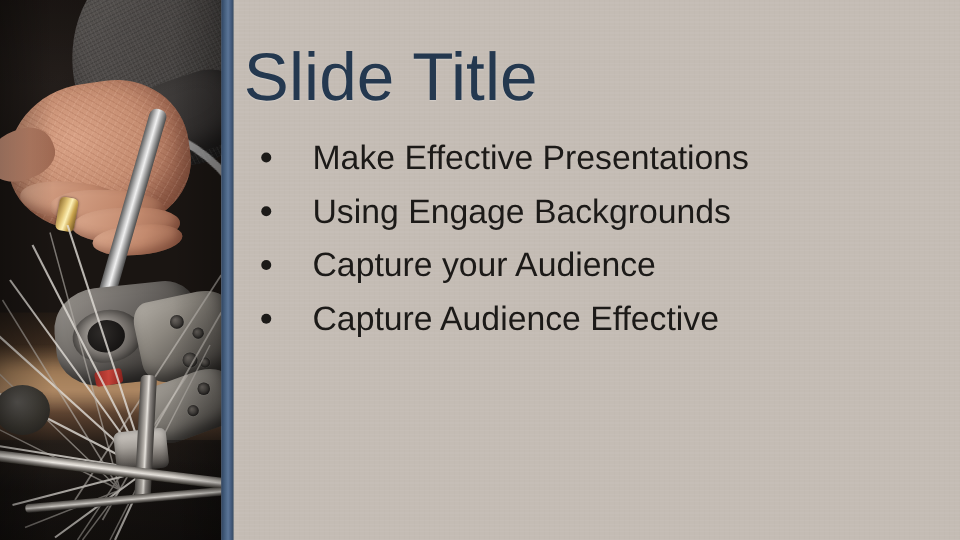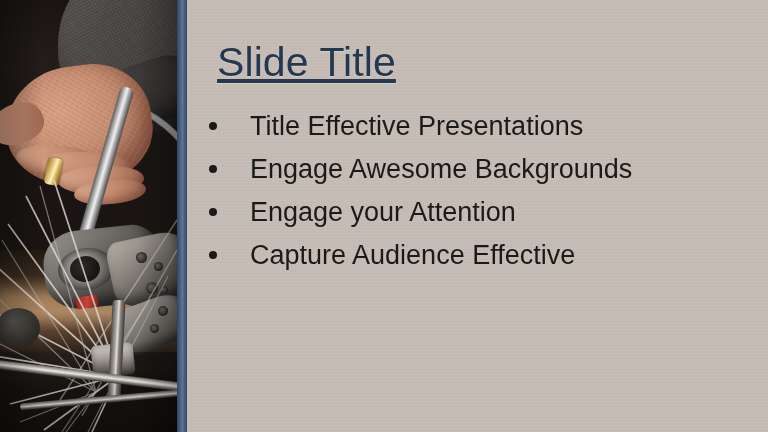--- a/index.html
+++ b/index.html
@@ -258,29 +258,28 @@
     position: absolute; inset: 0;
     opacity: .30;
     background-image:
       repeating-linear-gradient(0deg, rgba(255,255,255,.10) 0 1px, rgba(0,0,0,0) 1px 3px),
       repeating-linear-gradient(90deg, rgba(120,110,100,.07) 0 1px, rgba(0,0,0,0) 1px 4px);
     pointer-events: none;
   }
 
   .slide-title {
     position: absolute;
-    left: 30px; top: 36px;
-    font-size: 41px;
+    left: 8px; top: 36px;
+    font-size: 54px;
     line-height: 52px;
     font-weight: 400;
     color: #24384f;
     letter-spacing: .1px;
     white-space: nowrap;
     text-shadow: 0 1px 1px rgba(255,255,255,.28);
-    text-decoration: underline;
   }
 
   .bullet-list {
     position: absolute;
     left: 16px; top: 108px;
     width: 552px;
     margin: 0; padding: 0;
     list-style: none;
   }
   .bullet-item {
@@ -385,29 +384,29 @@
   <div class="divider-bar"></div>
 
   <div class="content">
     <div class="bg-noise"></div>
 
     <div class="slide-title">Slide Title</div>
 
     <ul class="bullet-list">
       <li class="bullet-item">
         <span class="bullet-dot"></span>
-        <span>Title Effective Presentations</span>
+        <span>Make Effective Presentations</span>
       </li>
       <li class="bullet-item">
         <span class="bullet-dot"></span>
-        <span>Engage Awesome Backgrounds</span>
+        <span>Using Engage Backgrounds</span>
       </li>
       <li class="bullet-item">
         <span class="bullet-dot"></span>
-        <span>Engage your Attention</span>
+        <span>Capture your Audience</span>
       </li>
       <li class="bullet-item">
         <span class="bullet-dot"></span>
         <span>Capture Audience Effective</span>
       </li>
     </ul>
   </div>
 
 </div>
 

